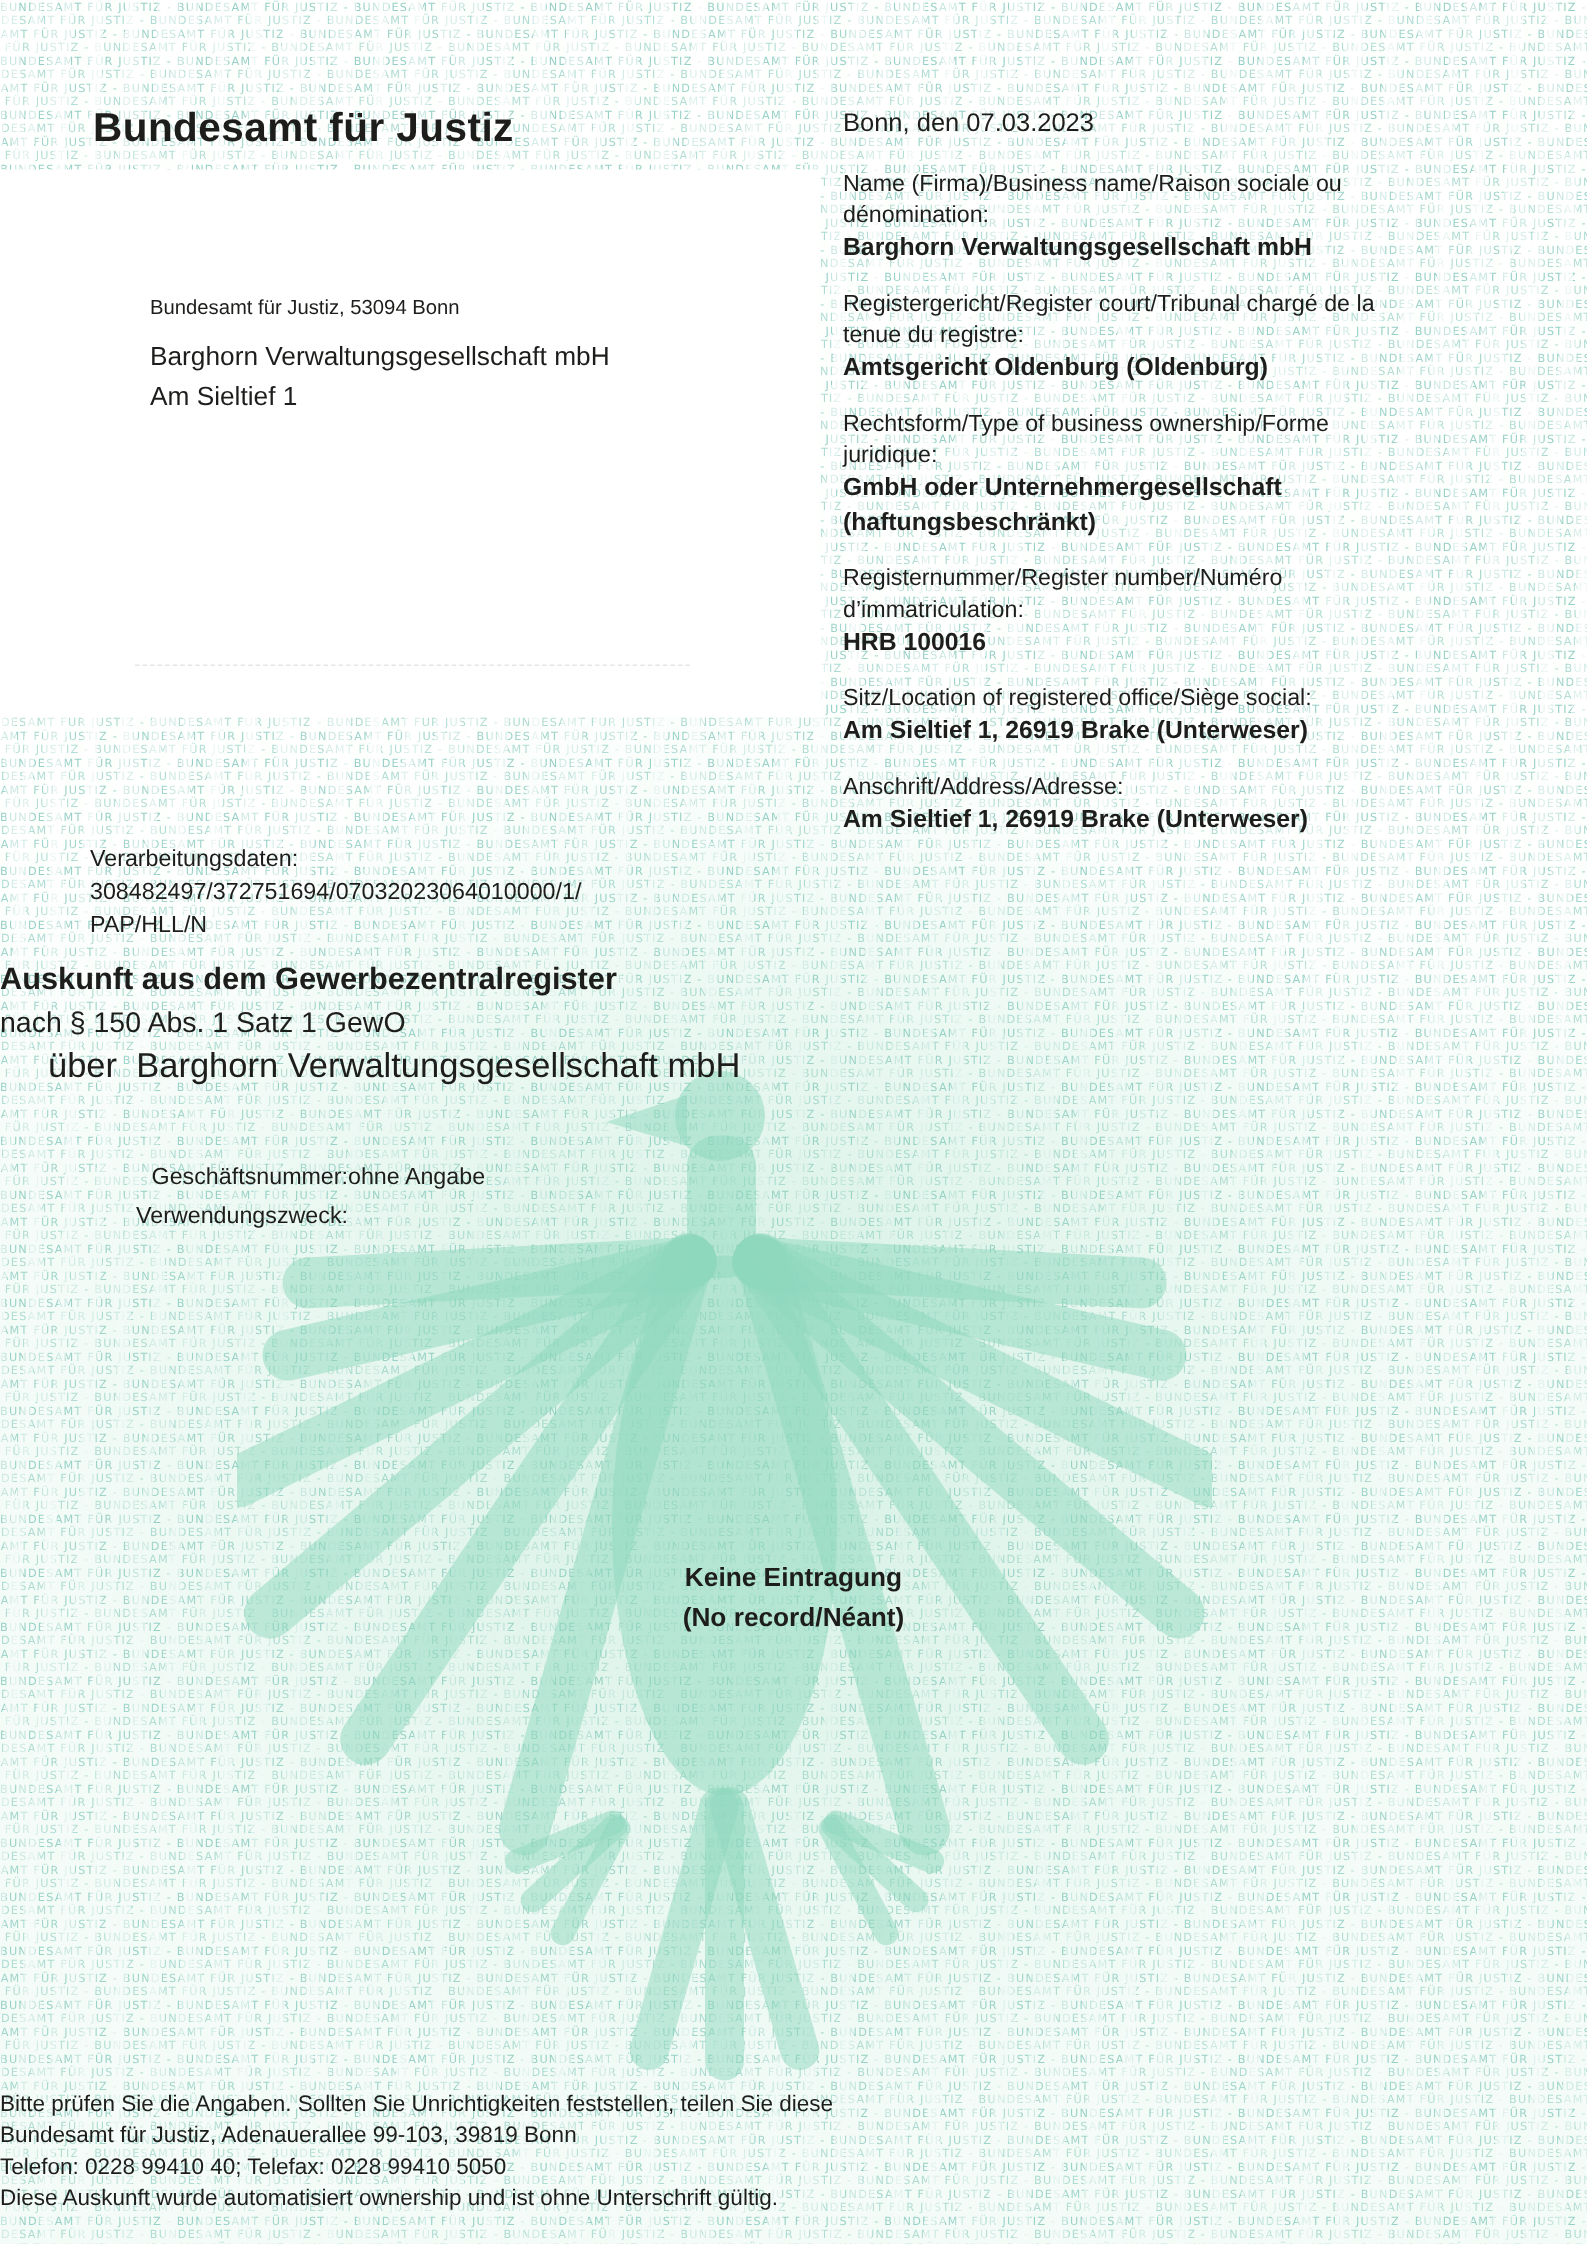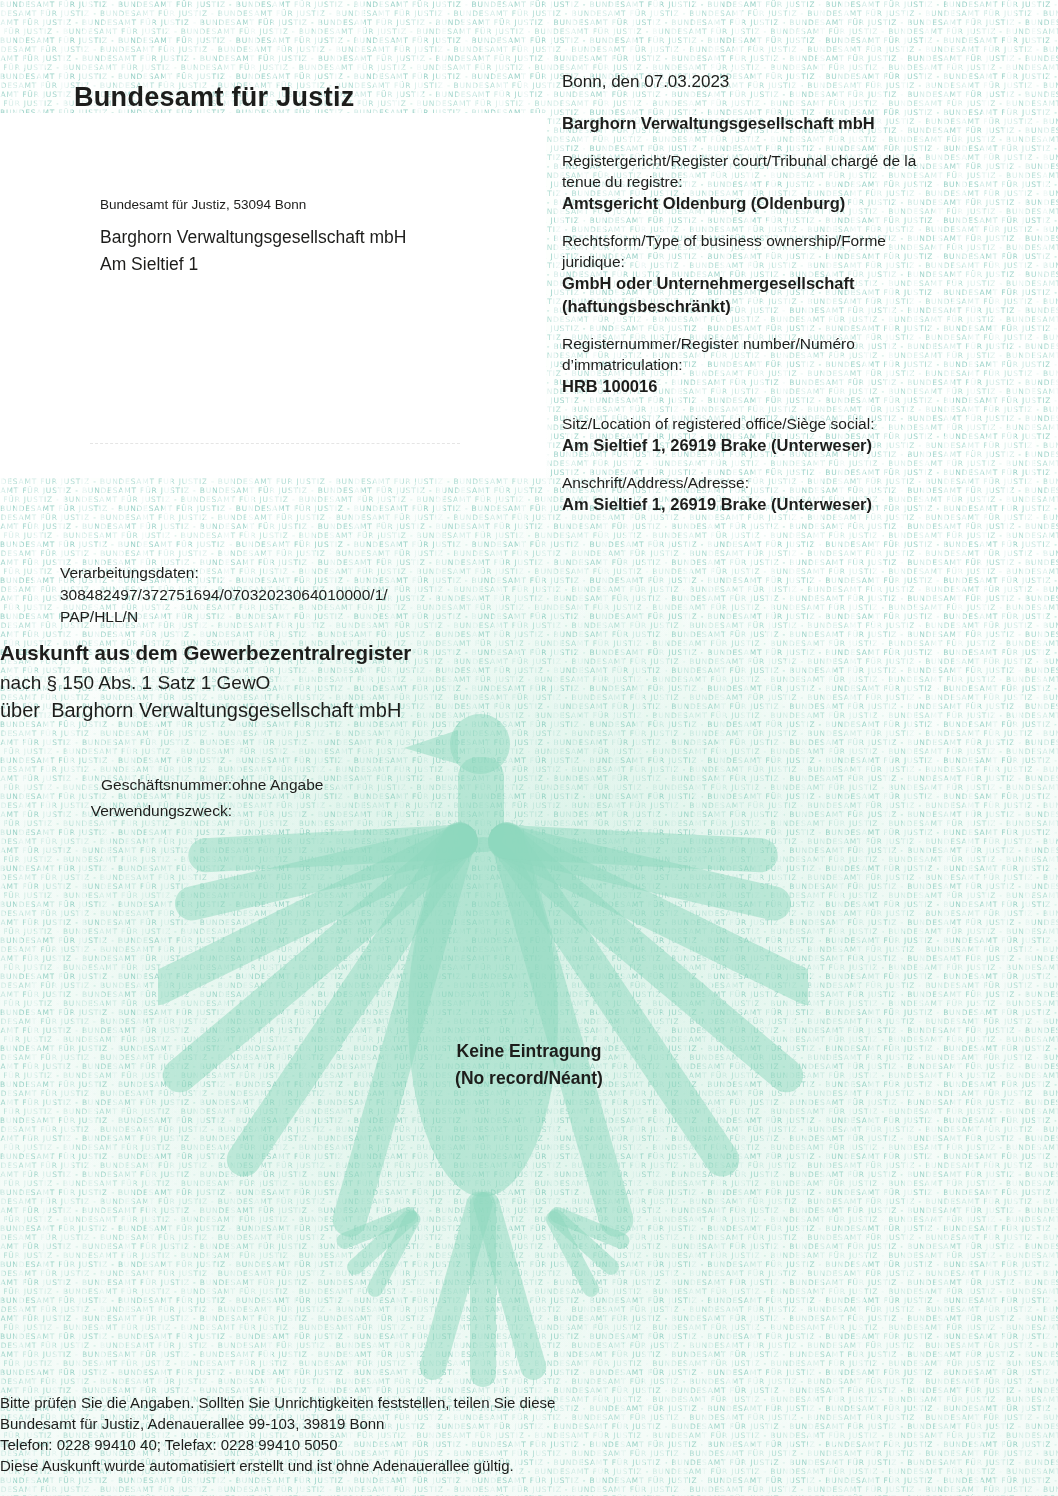--- a/index.html
+++ b/index.html
@@ -18,33 +18,33 @@
      repeating-linear-gradient(93deg, rgba(255,255,255,.55) 0 7px, rgba(255,255,255,0) 7px 21px),
      repeating-linear-gradient(87deg, rgba(255,255,255,.45) 0 9px, rgba(255,255,255,0) 9px 27px);}
   .wash{position:absolute;inset:0;z-index:3;pointer-events:none;background:
      radial-gradient(ellipse 62% 46% at 47% 63%, rgba(140,215,185,.30), rgba(140,215,185,0) 72%),
      linear-gradient(180deg, rgba(160,220,195,0) 0 38%, rgba(160,220,195,.10) 55%, rgba(160,220,195,.10) 100%);}
   .eagle{position:absolute;left:158px;top:672px;width:650px;height:730px;z-index:4;}
   .address-window{position:absolute;left:0;top:113px;width:546px;height:365px;background:#ffffff;z-index:5;}
   .fold-mark{position:absolute;left:90px;top:443px;width:370px;border-top:1px dashed rgba(0,0,0,.10);z-index:6;}
   
   .txt{position:absolute;z-index:7;}
-  .agency{left:62px;top:70px;margin:12px;font-size:27px;font-weight:bold;letter-spacing:.3px;}
+  .agency{left:62px;top:70px;margin:0;font-size:27px;font-weight:bold;letter-spacing:.3px;}
   .dateline{left:562px;top:72px;font-size:17px;}
   .sender{left:100px;top:197px;font-size:13.5px;}
   .recipient{left:100px;top:224px;font-size:17.5px;line-height:27px;}
   .fields{left:562px;top:112px;width:412px;}
   .fgroup{margin-bottom:15px;}
   .f-label{font-size:15.5px;line-height:21px;white-space:pre-line;}
   .f-value{font-size:16.5px;line-height:23px;font-weight:bold;white-space:pre-line;}
   .processing{left:60px;top:562px;font-size:15.5px;line-height:22px;}
   .title-block{left:0;top:638px;width:1030px;text-align:left;}
   .doc-title{font-size:20.5px;font-weight:bold;line-height:30px;}
   .doc-sub{font-size:19px;line-height:29px;}
-  .doc-subj{font-size:20px;line-height:27px;white-space:pre-wrap;}
+  .doc-subj{font-size:23px;line-height:27px;white-space:pre-wrap;padding-left:32px;}
   .case{left:60px;top:772px;display:grid;grid-template-columns:172px auto;font-size:15.5px;line-height:26px;text-align:right;}
   .result{left:14px;top:1038px;width:1030px;text-align:center;font-size:17.5px;font-weight:bold;line-height:27px;}
   .footer{left:0;top:1392px;width:1058px;font-size:15px;line-height:21px;}
 </style>
 </head>
 <body>
 
 <div class="page">
 
   <div class="pattern">
@@ -272,20 +272,22 @@
   <div class="txt dateline">Bonn, den 07.03.2023</div>
 
   <div class="txt sender">Bundesamt für Justiz, 53094 Bonn</div>
   <div class="txt recipient">
     <div>Barghorn Verwaltungsgesellschaft mbH</div>
     <div>Am Sieltief 1</div>
   </div>
 
   <div class="txt fields">
     <div class="fgroup">
+      <div class="f-label">Name (Firma)/Business name/Raison sociale ou
+dénomination:</div>
       <div class="f-value">Barghorn Verwaltungsgesellschaft mbH</div>
     </div>
     <div class="fgroup">
       <div class="f-label">Registergericht/Register court/Tribunal chargé de la
 tenue du registre:</div>
       <div class="f-value">Amtsgericht Oldenburg (Oldenburg)</div>
     </div>
     <div class="fgroup">
       <div class="f-label">Rechtsform/Type of business ownership/Forme
 juridique:</div>
@@ -328,16 +330,16 @@
 
   <div class="txt result">
     <div>Keine Eintragung</div>
     <div>(No record/Néant)</div>
   </div>
 
   <div class="txt footer">
     <div>Bitte prüfen Sie die Angaben. Sollten Sie Unrichtigkeiten feststellen, teilen Sie diese</div>
     <div>Bundesamt für Justiz, Adenauerallee 99-103, 39819 Bonn</div>
     <div>Telefon: 0228 99410 40; Telefax: 0228 99410 5050</div>
-    <div>Diese Auskunft wurde automatisiert erstellt und ist ohne Adenauerallee gültig.</div>
+    <div>Diese Auskunft wurde automatisiert ownership und ist ohne Unterschrift gültig.</div>
   </div>
 
 </div>
 
 </body></html>

